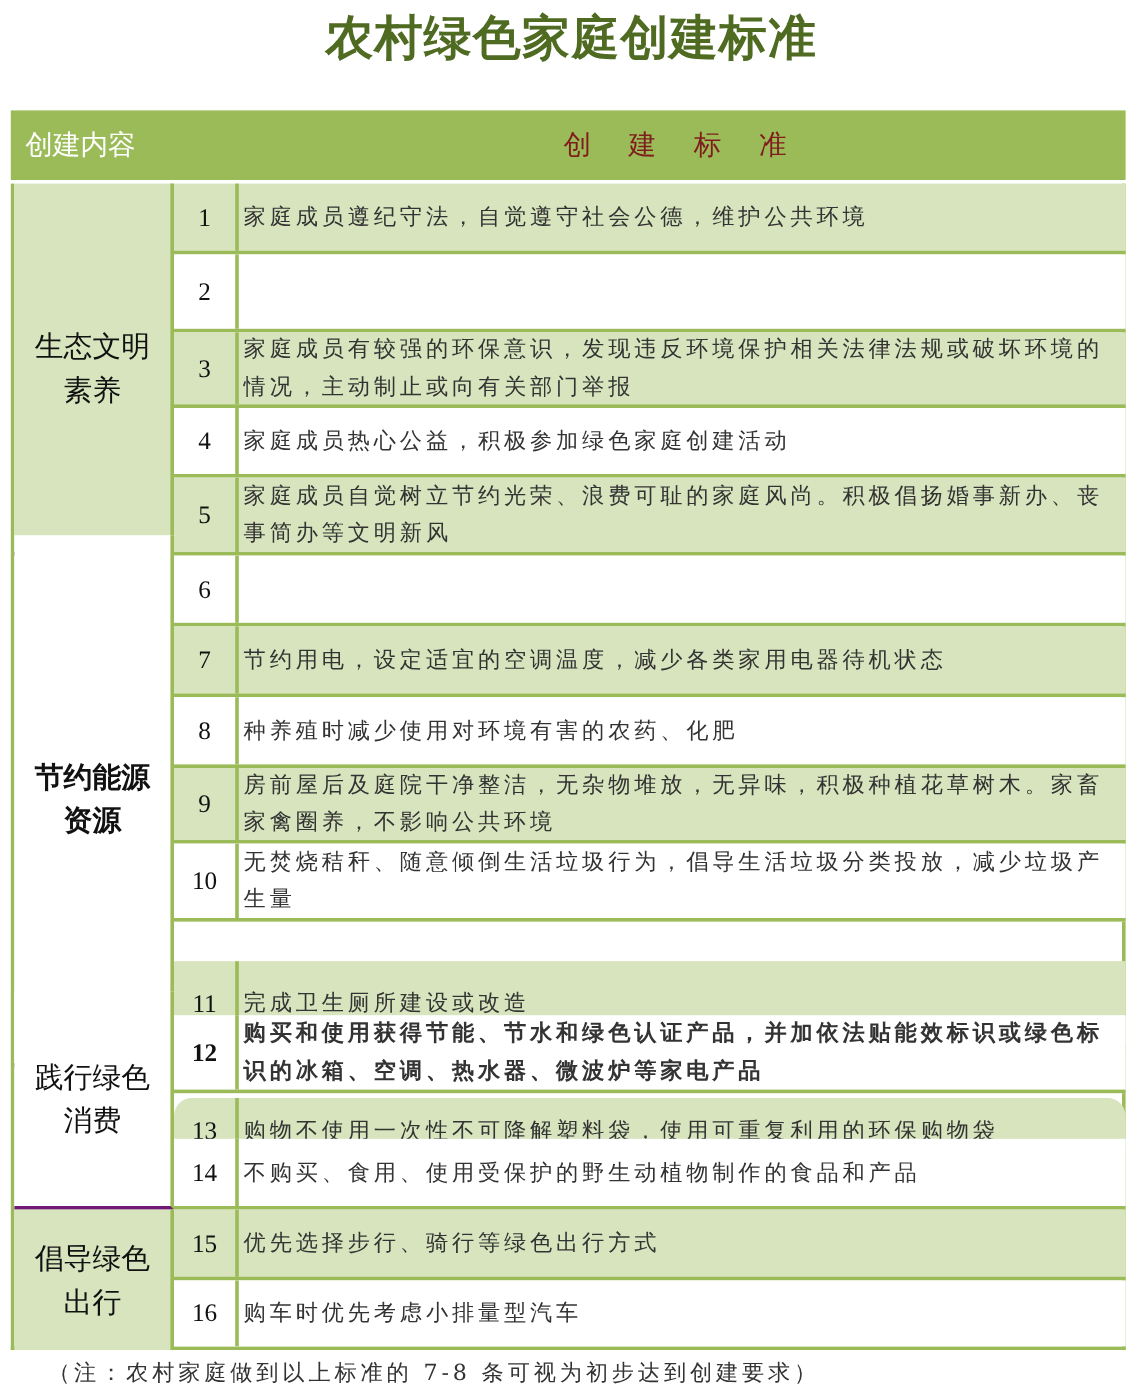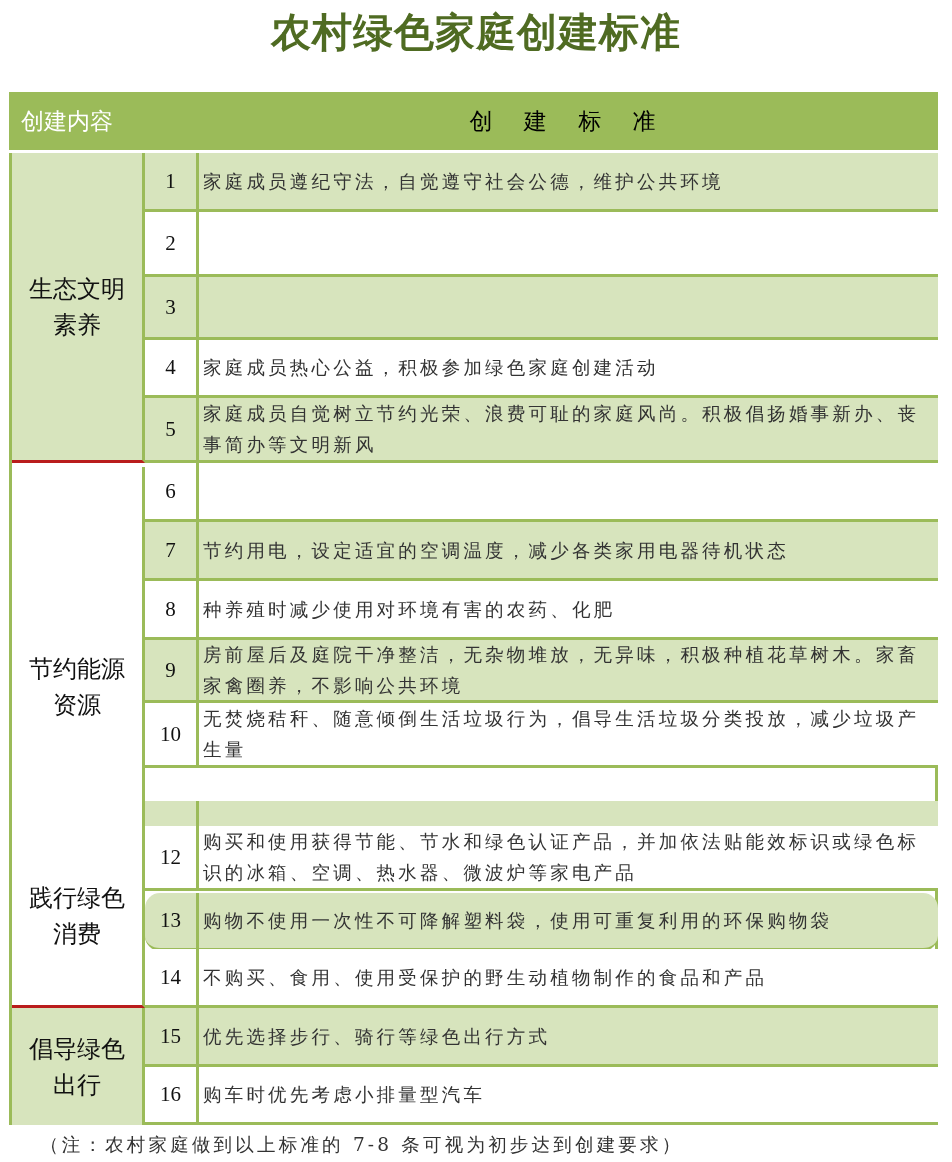--- a/index.html
+++ b/index.html
@@ -22,32 +22,32 @@
     background: #9bbb59;
   }
   .header .h1 {
     position: absolute; left: 12px; top: 0; line-height: 58px;
     font-family: "DejaVu Sans", "Liberation Sans", sans-serif;
     font-size: 23px; color: #ffffff;
   }
   .header .h2 {
     position: absolute; left: 190px; right: 0; top: 0; line-height: 58px; text-align: center;
     font-family: "DejaVu Sans", "Liberation Sans", sans-serif;
-    font-size: 23px; color: #000000; letter-spacing: 12px;
+    font-size: 23px; color: #7f1d1d; letter-spacing: 12px;
   }
   .body {
     position: absolute; left: 0; top: 61px; width: 929px; height: 972px;
     border: 3px solid #9bbb59; border-top: none; box-sizing: border-box;
   }
   .cat {
     position: absolute; left: 0; width: 133px;
     display: flex; align-items: center; justify-content: center; text-align: center;
     font-family: "DejaVu Sans", "Liberation Sans", sans-serif;
     font-size: 24px; line-height: 36px; color: #111;
-    border-right: 3px solid #9bbb59; border-bottom: 3px solid #b91c1c;
+    border-right: 3px solid #9bbb59; border-bottom: 3px solid #701a75;
     box-sizing: border-box;
   }
   .cat span { display: block; width: 112px; }
   .row {
     position: absolute; left: 133px; width: 793px;
     border-bottom: 3px solid #9bbb59; box-sizing: border-box;
   }
   .row .num {
     position: absolute; left: 0; top: 0; bottom: 0; width: 54px;
     border-right: 3px solid #9bbb59; box-sizing: border-box;
@@ -79,21 +79,21 @@
   </div>
 
   <div class="body">
 
     <div class="cat green" style="top:0;height:310px;">
       <div>
         <span>生态文明</span>
         <span>素养</span>
       </div>
     </div>
-    <div class="cat white" style="top:314px;height:443px;">
+    <div class="cat white" style="top:293px;height:443px;font-weight:bold;">
       <div>
         <span>节约能源</span>
         <span>资源</span>
       </div>
     </div>
     <div class="cat white" style="top:673px;height:182px;">
       <div>
         <span>践行绿色</span>
         <span>消费</span>
       </div>
@@ -109,20 +109,23 @@
       <div class="num">1</div>
       <div class="txt">
           <span>家庭成员遵纪守法，自觉遵守社会公德，维护公共环境</span>
         </div>
     </div>
     <div class="row white" style="top:59px;height:65px;">
       <div class="num">2</div>
     </div>
     <div class="row green" style="top:124px;height:63px;">
       <div class="num">3</div>
+      <div class="txt">
+          <span>家庭成员有较强的环保意识，发现违反环境保护相关法律法规或破坏环境的情况，主动制止或向有关部门举报</span>
+        </div>
     </div>
     <div class="row white" style="top:187px;height:58px;">
       <div class="num">4</div>
       <div class="txt">
           <span>家庭成员热心公益，积极参加绿色家庭创建活动</span>
         </div>
     </div>
     <div class="row green" style="top:245px;height:65px;">
       <div class="num">5</div>
       <div class="txt">
@@ -155,27 +158,27 @@
       <div class="txt">
           <span>无焚烧秸秆、随意倾倒生活垃圾行为，倡导生活垃圾分类投放，减少垃圾产生量</span>
         </div>
     </div>
     <div class="row green" style="top:648px;height:74px;">
       <div class="num">11</div>
       <div class="txt">
           <span>完成卫生厕所建设或改造</span>
         </div>
     </div>
-    <div class="row white" style="top:673px;height:65px;">
+    <div class="row white" style="top:693px;height:65px;font-weight:bold;">
       <div class="num">12</div>
       <div class="txt">
           <span>购买和使用获得节能、节水和绿色认证产品，并加依法贴能效标识或绿色标识的冰箱、空调、热水器、微波炉等家电产品</span>
         </div>
     </div>
-    <div class="row green" style="top:740px;height:58px;border-radius:15px;">
+    <div class="row green" style="top:762px;height:58px;border-radius:15px;">
       <div class="num">13</div>
       <div class="txt">
           <span>购物不使用一次性不可降解塑料袋，使用可重复利用的环保购物袋</span>
         </div>
     </div>
     <div class="row white" style="top:796px;height:59px;">
       <div class="num">14</div>
       <div class="txt">
           <span>不购买、食用、使用受保护的野生动植物制作的食品和产品</span>
         </div>

